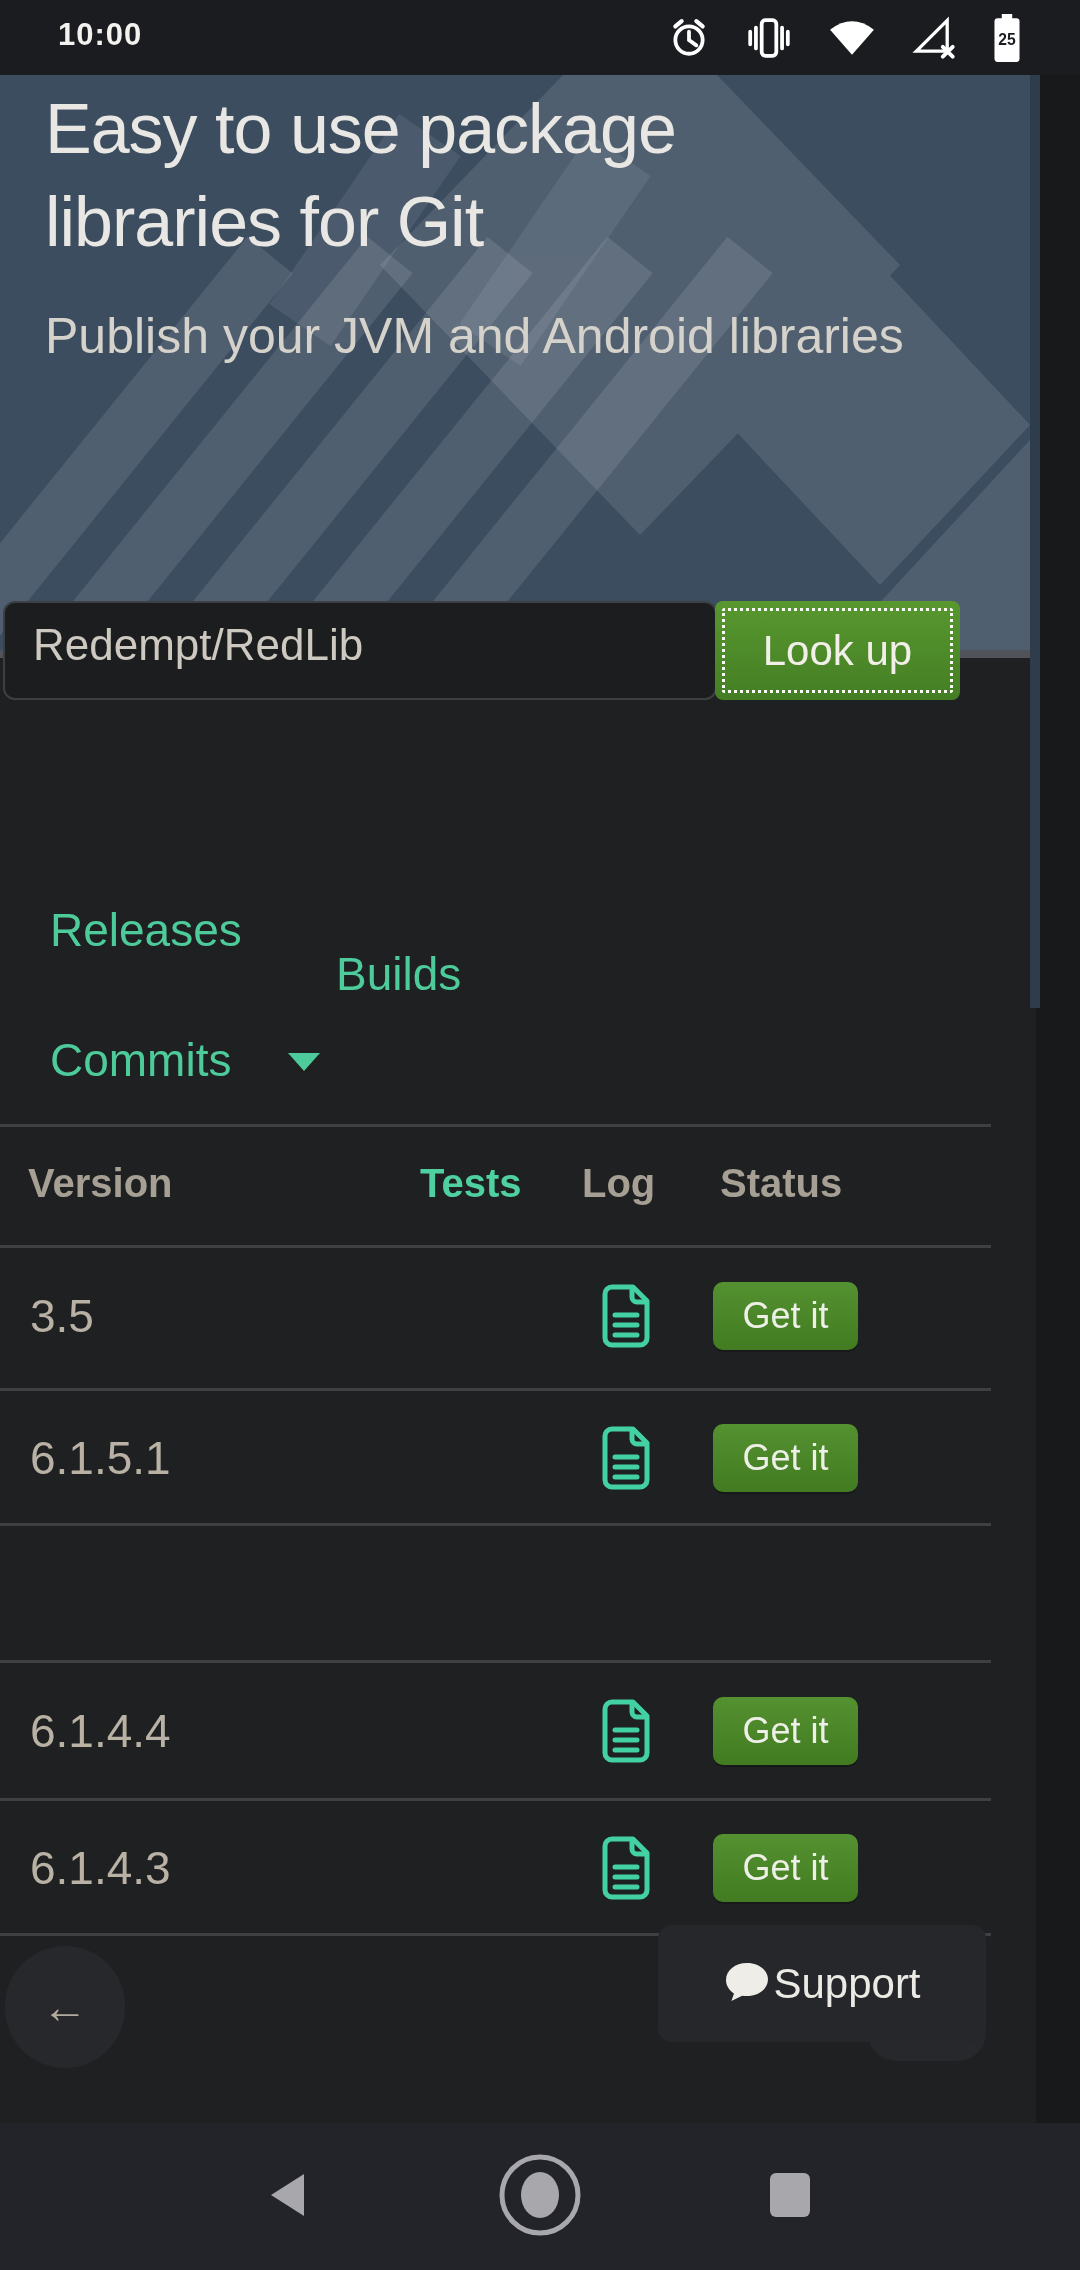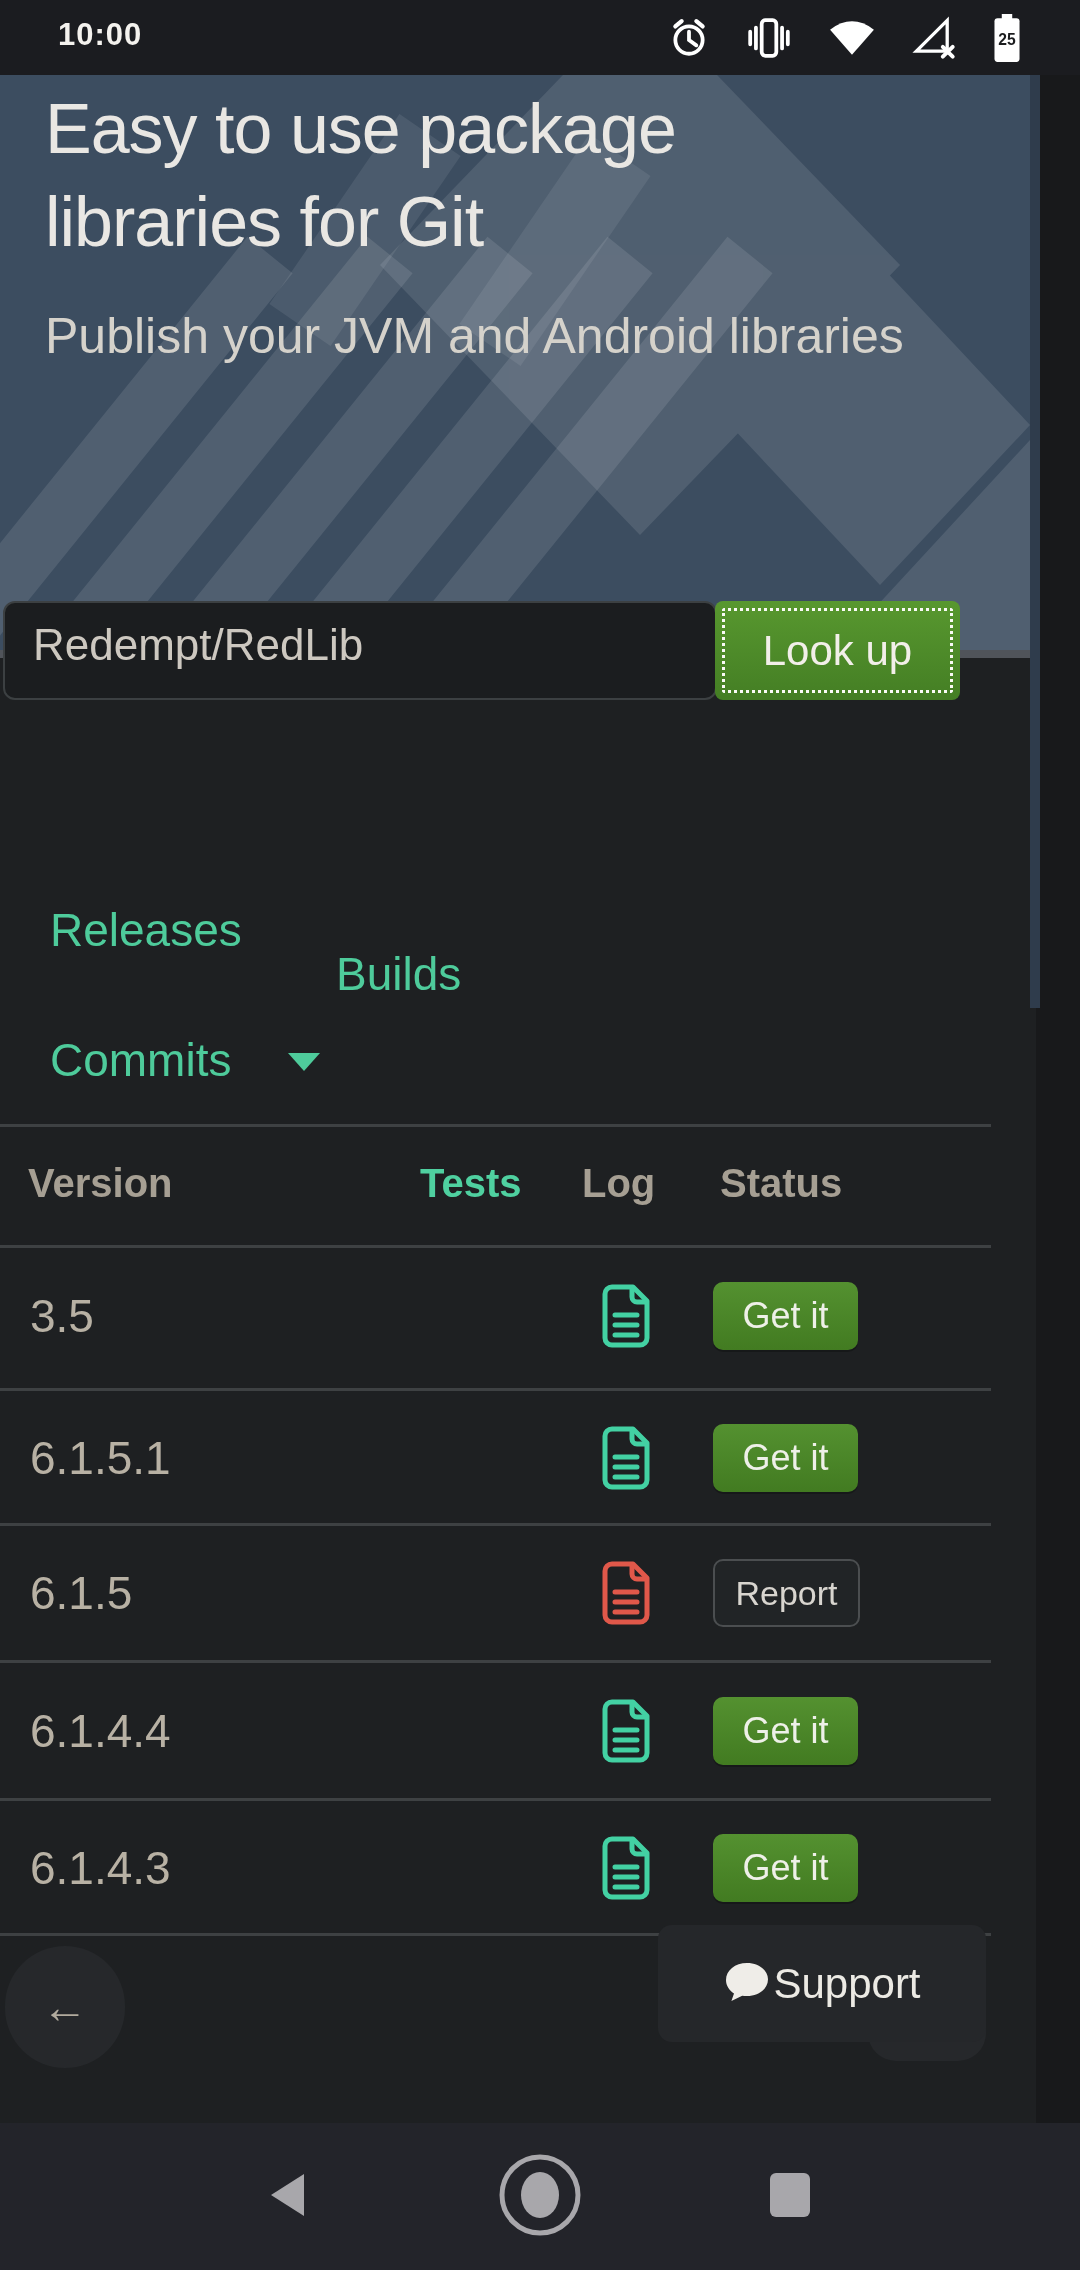--- a/index.html
+++ b/index.html
@@ -202,31 +202,20 @@
         <svg width="52" height="64" viewBox="0 0 52 64">
             <path d="M33 3 H12 a7 7 0 0 0 -7 7 v44 a7 7 0 0 0 7 7 h28 a7 7 0 0 0 7 -7 V17 Z" fill="none" stroke="currentColor" stroke-width="5" stroke-linejoin="round"></path>
             <path d="M32 4 v9 a5 5 0 0 0 5 5 h9" fill="none" stroke="currentColor" stroke-width="5"></path>
             <path d="M15 31 h22 M15 41 h22 M15 51 h22" stroke="currentColor" stroke-width="5" stroke-linecap="round"></path>
           </svg>
       </a>
       <button class="btn-getit">Get it</button>
     </div>
     <div class="divider" style="top:1448px"></div>
 
-    <div class="trow" style="top:1451px">
-      <span class="ver">6.1.5</span>
-      <a class="log-link log-fail">
-        <svg width="52" height="64" viewBox="0 0 52 64">
-            <path d="M33 3 H12 a7 7 0 0 0 -7 7 v44 a7 7 0 0 0 7 7 h28 a7 7 0 0 0 7 -7 V17 Z" fill="none" stroke="currentColor" stroke-width="5" stroke-linejoin="round"></path>
-            <path d="M32 4 v9 a5 5 0 0 0 5 5 h9" fill="none" stroke="currentColor" stroke-width="5"></path>
-            <path d="M15 31 h22 M15 41 h22 M15 51 h22" stroke="currentColor" stroke-width="5" stroke-linecap="round"></path>
-          </svg>
-      </a>
-      <button class="btn-report">Report</button>
-    </div>
     <div class="divider" style="top:1585px"></div>
 
     <div class="trow" style="top:1589px">
       <span class="ver">6.1.4.4</span>
       <a class="log-link log-pass">
         <svg width="52" height="64" viewBox="0 0 52 64">
             <path d="M33 3 H12 a7 7 0 0 0 -7 7 v44 a7 7 0 0 0 7 7 h28 a7 7 0 0 0 7 -7 V17 Z" fill="none" stroke="currentColor" stroke-width="5" stroke-linejoin="round"></path>
             <path d="M32 4 v9 a5 5 0 0 0 5 5 h9" fill="none" stroke="currentColor" stroke-width="5"></path>
             <path d="M15 31 h22 M15 41 h22 M15 51 h22" stroke="currentColor" stroke-width="5" stroke-linecap="round"></path>
           </svg>

